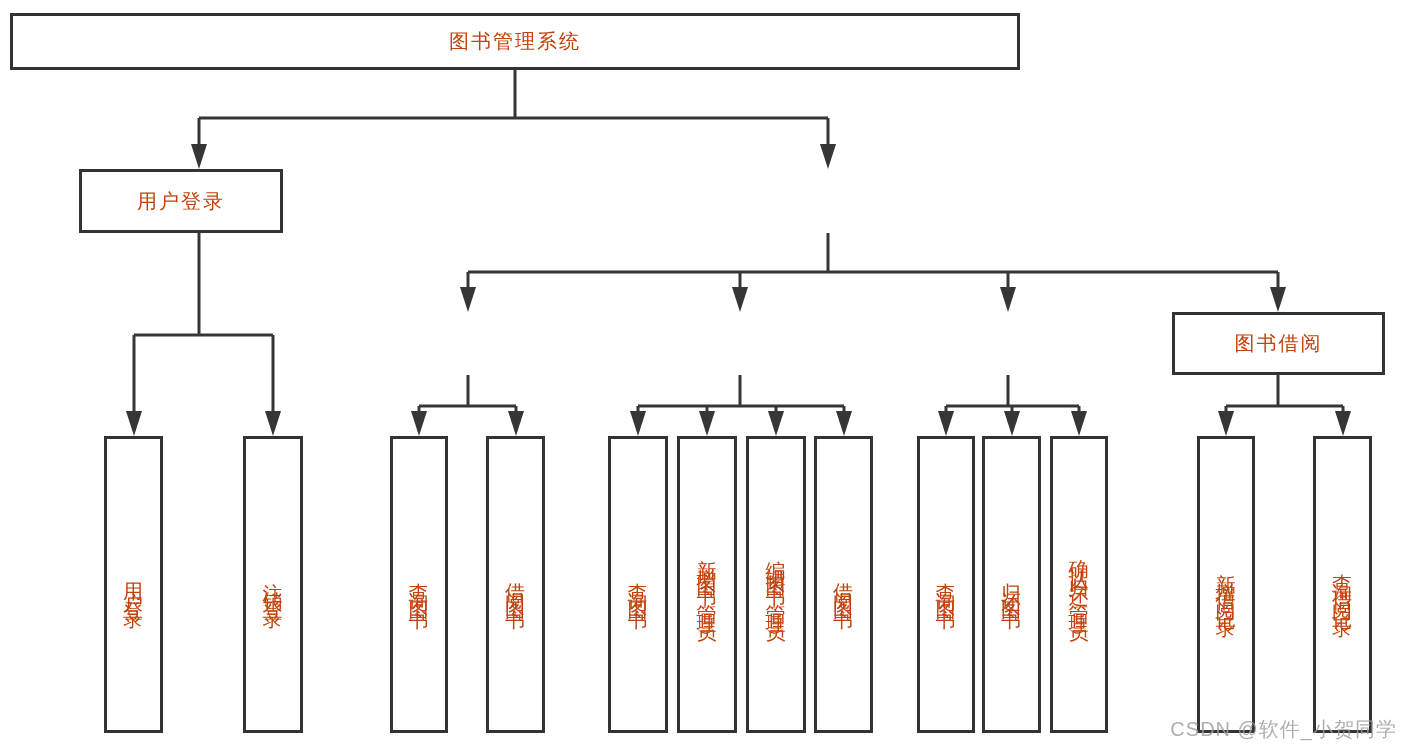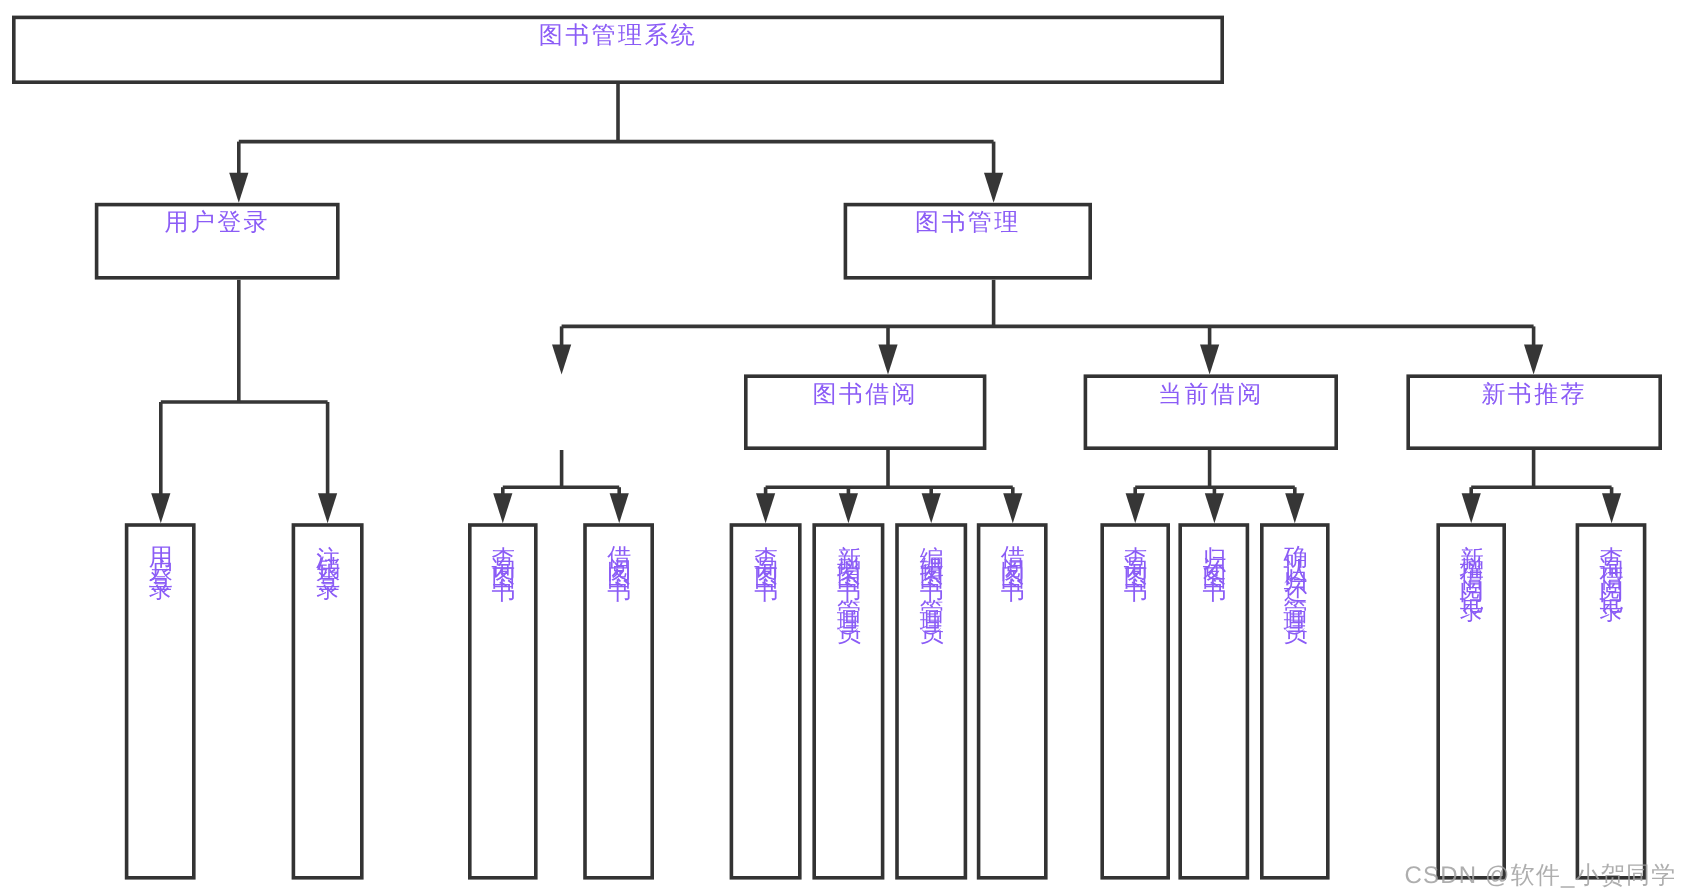--- a/index.html
+++ b/index.html
@@ -4,22 +4,22 @@
 <style>
   html,body{margin:0;padding:0;background:#ffffff;}
   .canvas{
     position:relative;width:1405px;height:747px;background:#ffffff;overflow:hidden;
     font-family:"Liberation Sans","DejaVu Sans",sans-serif;
   }
   .edges{position:absolute;left:0;top:0;z-index:1;}
   .box{
     position:absolute;box-sizing:border-box;background:#ffffff;
     border:3px solid #333333;z-index:2;
-    display:flex;align-items:flex-start;justify-content:center;
-    color:#8b5cf6;
+    display:flex;align-items:center;justify-content:center;
+    color:#c2410c;
   }
   .box .h{font-size:20px;letter-spacing:2px;white-space:nowrap;}
   .leaf{top:436px;height:297px;}
   .leaf .v{
     writing-mode:vertical-rl;
     font-size:20px;letter-spacing:9px;line-height:1;
     white-space:nowrap;
   }
   .watermark{
     position:absolute;right:8px;bottom:4px;z-index:3;
@@ -101,32 +101,23 @@
     </g>
   </svg>
 
   <div class="box" style="left:10px;top:13px;width:1010px;height:57px">
     <span class="h">图书管理系统</span>
   </div>
 
   <div class="box" style="left:79px;top:169px;width:204px;height:64px">
     <span class="h">用户登录</span>
   </div>
-  <div class="box" style="left:703px;top:169px;width:207px;height:64px">
-    <span class="h">图书管理</span>
-  </div>
 
-  <div class="box" style="left:620px;top:312px;width:202px;height:63px">
+  <div class="box" style="left:1172px;top:312px;width:213px;height:63px">
     <span class="h">图书借阅</span>
-  </div>
-  <div class="box" style="left:903px;top:312px;width:212px;height:63px">
-    <span class="h">当前借阅</span>
-  </div>
-  <div class="box" style="left:1172px;top:312px;width:213px;height:63px">
-    <span class="h">新书推荐</span>
   </div>
 
   <div class="box leaf" style="left:104px;width:59px">
     <span class="v">用户登录</span>
   </div>
   <div class="box leaf" style="left:243px;width:60px">
     <span class="v">注销登录</span>
   </div>
   <div class="box leaf" style="left:390px;width:58px">
     <span class="v">查询图书</span>

